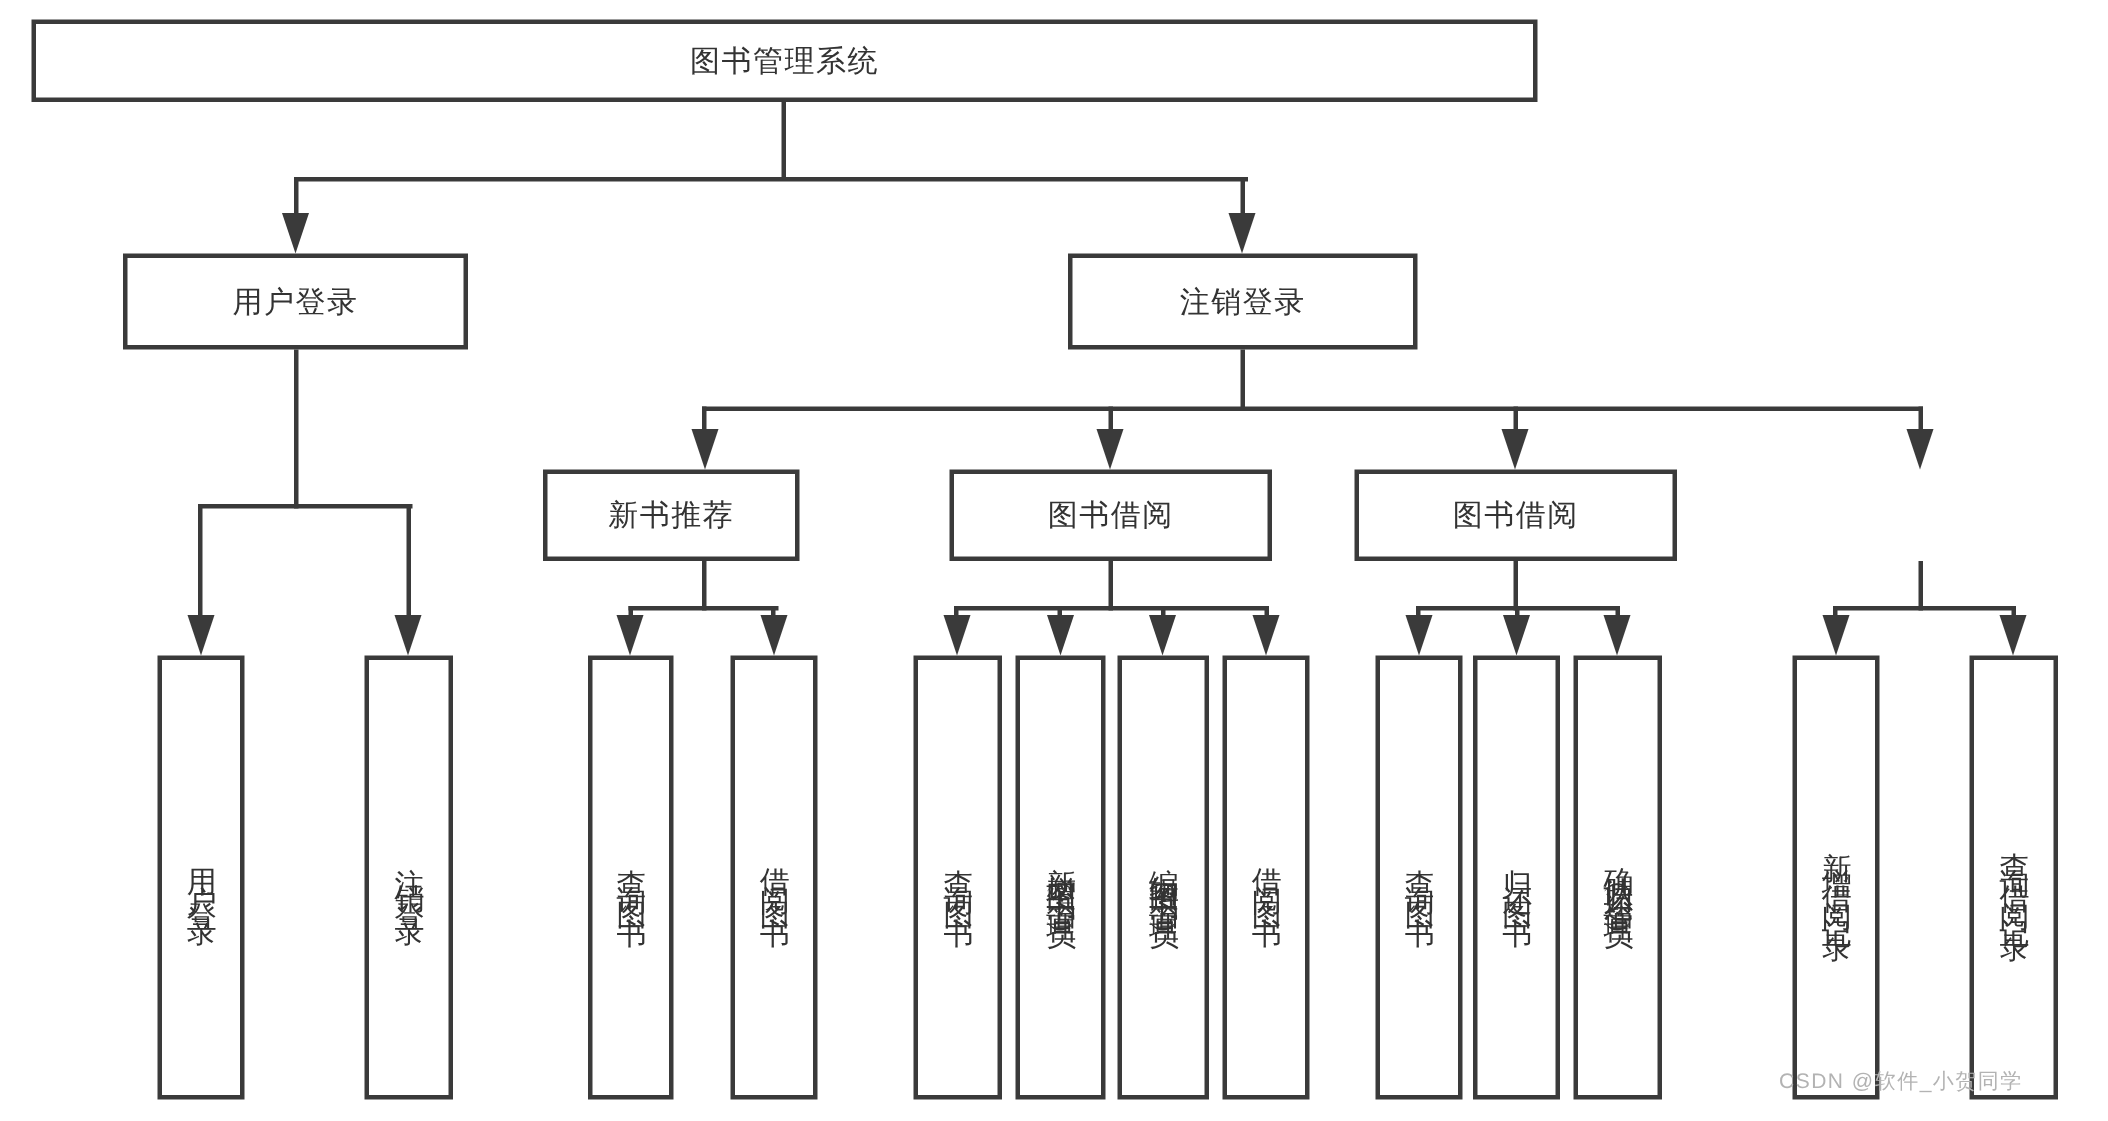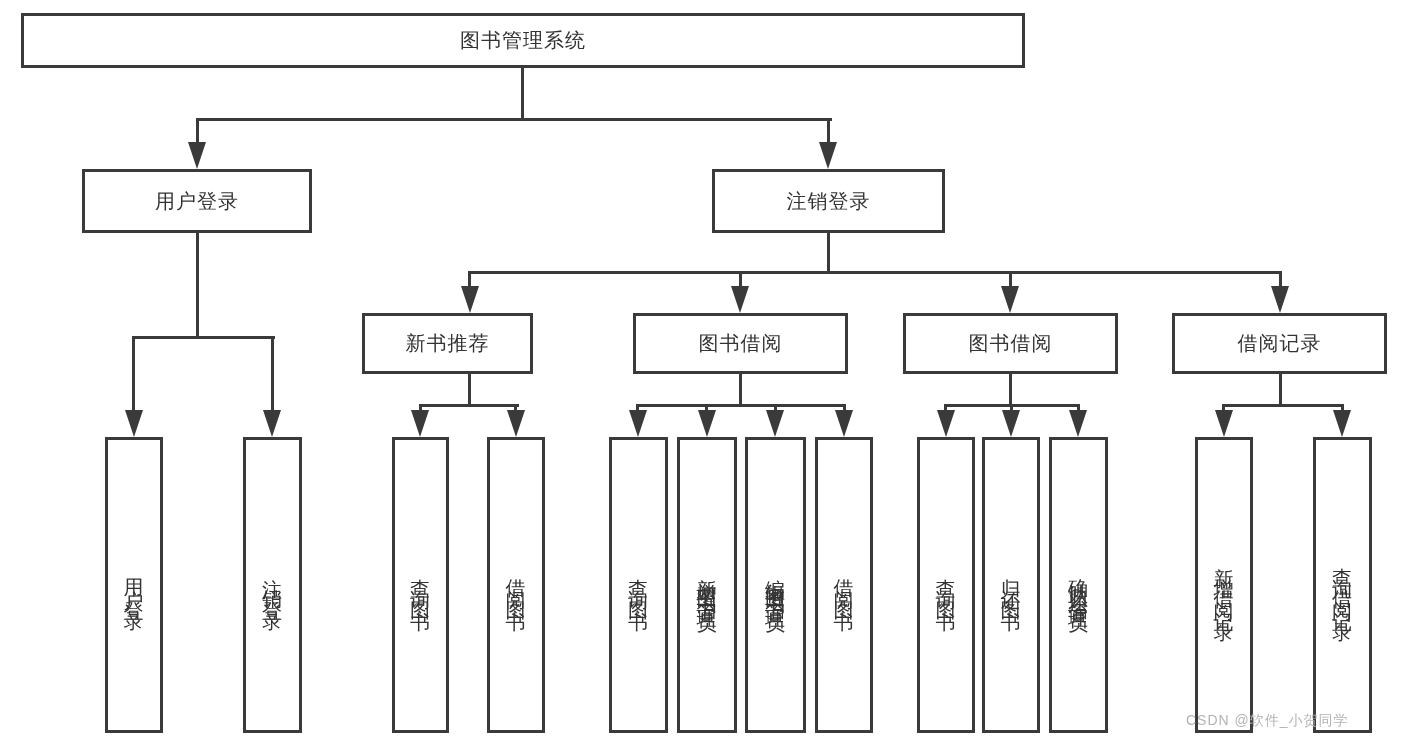--- a/index.html
+++ b/index.html
@@ -60,23 +60,20 @@
   </div>
 
   <div class="box hbox" style="left:362px;top:313px;width:171px;height:61px;">
     <span>新书推荐</span>
   </div>
   <div class="box hbox" style="left:633px;top:313px;width:215px;height:61px;">
     <span>图书借阅</span>
   </div>
   <div class="box hbox" style="left:903px;top:313px;width:215px;height:61px;">
     <span>图书借阅</span>
-  </div>
-  <div class="box hbox" style="left:1172px;top:313px;width:215px;height:61px;">
-    <span>借阅记录</span>
   </div>
 
   <div class="box vbox" style="left:105px;top:437px;width:58px;height:296px;">
     <span>用户登录</span>
   </div>
   <div class="box vbox" style="left:243px;top:437px;width:59px;height:296px;">
     <span>注销登录</span>
   </div>
 
   <div class="box vbox" style="left:392px;top:437px;width:57px;height:296px;">

